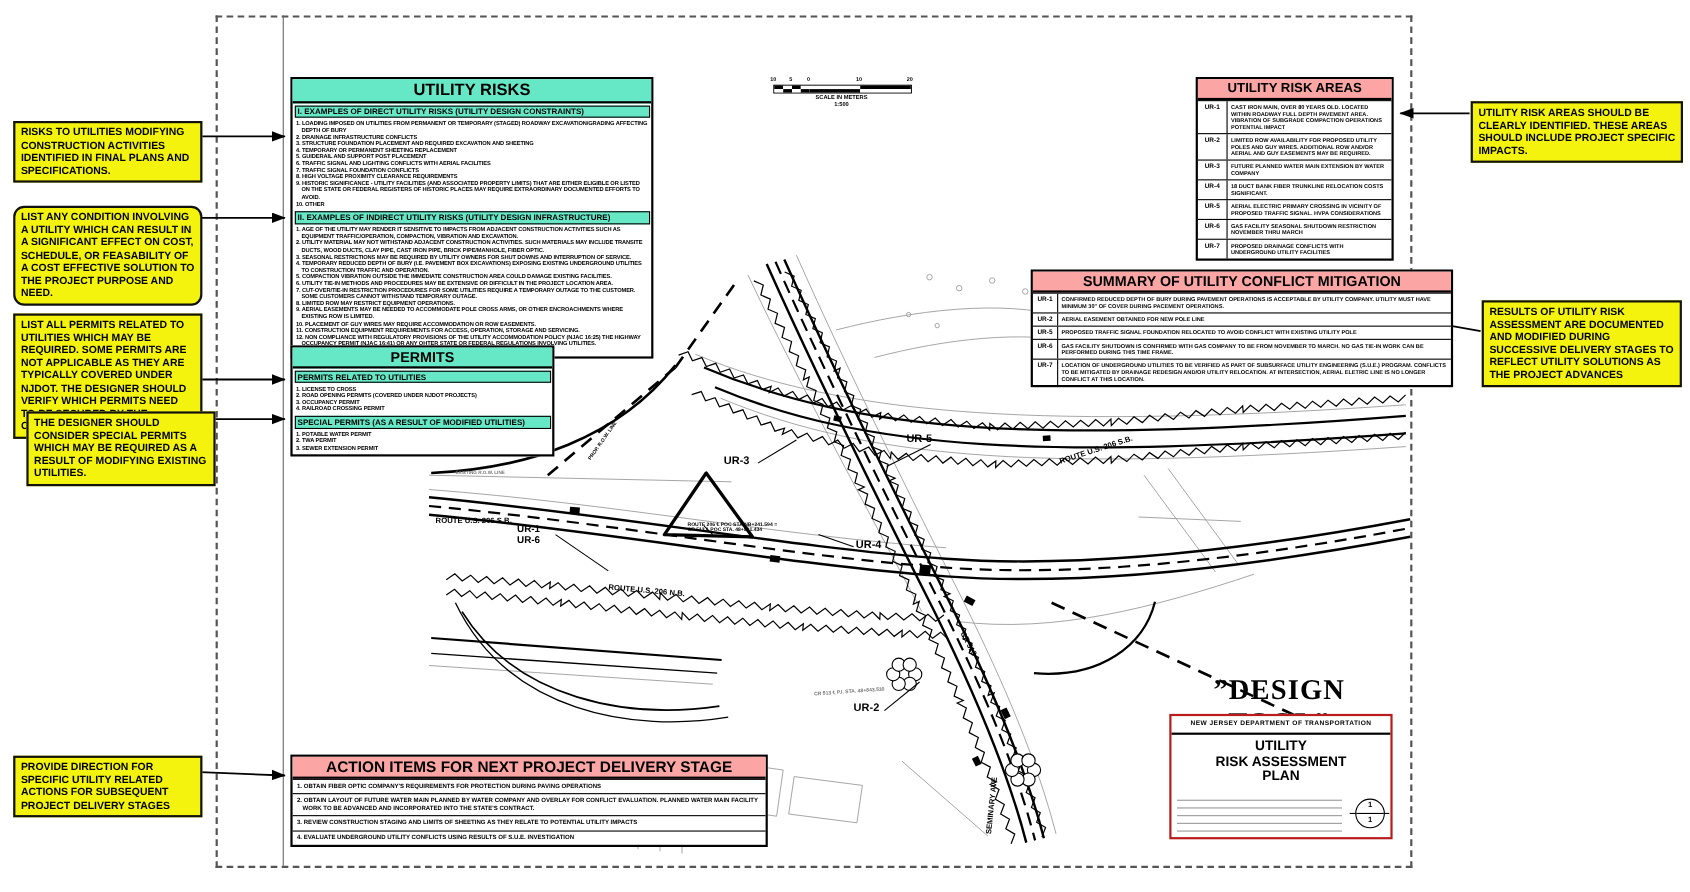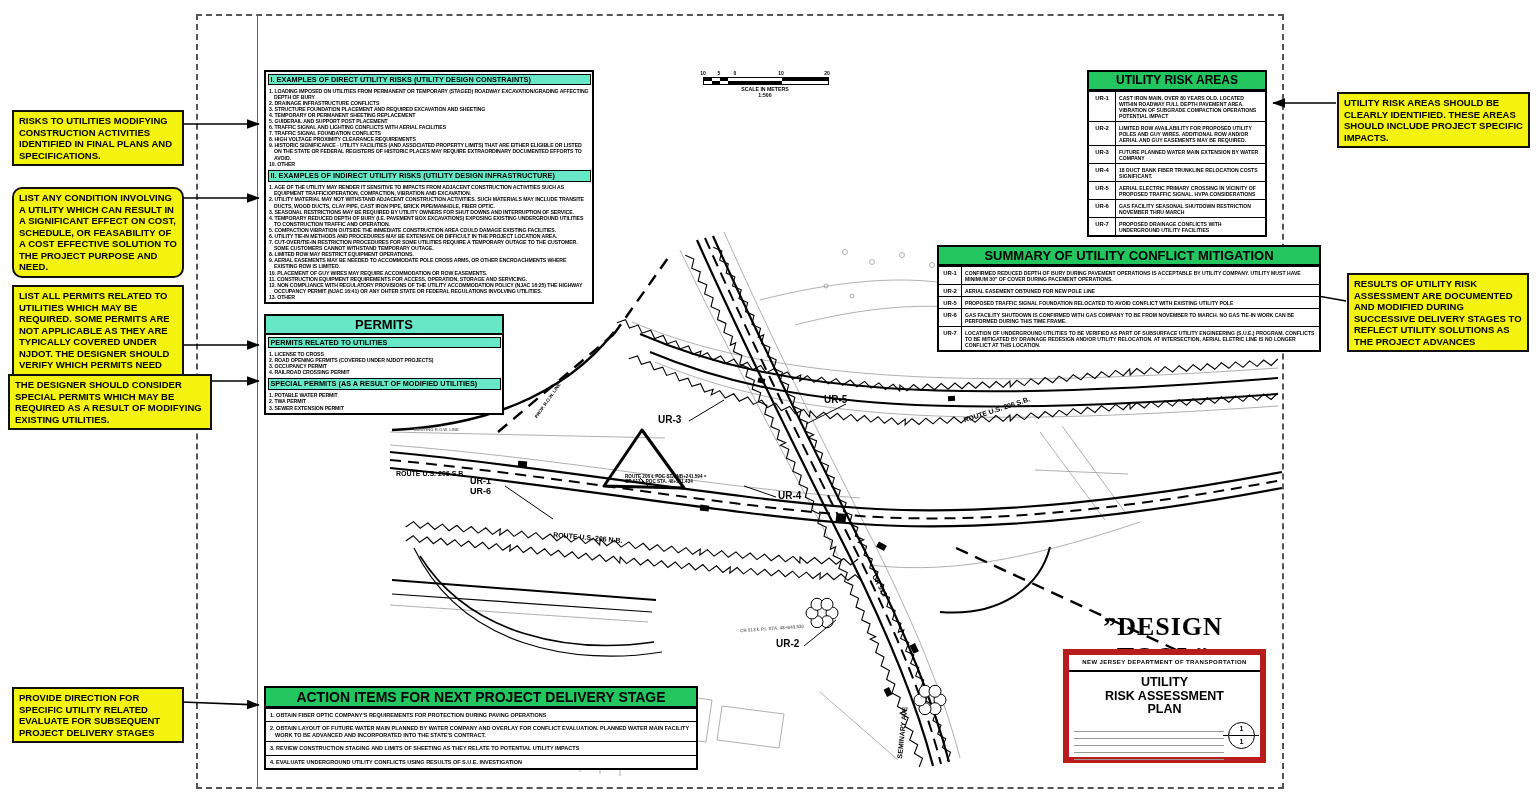--- a/index.html
+++ b/index.html
@@ -15,21 +15,21 @@
 
   
   .callout{position:absolute;background:#f3f30d;border:2px solid #111;padding:3px 5px;
            font-weight:bold;font-size:9.5px;line-height:11.5px;z-index:5;box-sizing:border-box;}
 
   
   .panel{position:absolute;background:#fff;border:2px solid #000;z-index:2;box-sizing:border-box;}
   .p-title{background:#66e8c6;border-bottom:2px solid #000;font-weight:bold;text-align:center;}
   .p-title.big{font-size:15px;line-height:20px;height:20px;}
   .p-title.med{font-size:13px;line-height:17px;height:17px;}
-  .p-title.green{background:#22c55e;}
+  .p-title.green{background:#fca5a5;}
   .subhead{background:#66e8c6;border:1.4px solid #000;margin:1.5px;font-weight:bold;
            font-size:7.3px;line-height:9.5px;padding:0 2px;}
   .list{padding:1px 3px 2px 3px;}
   .li{font-size:5.2px;line-height:6.1px;font-weight:bold;padding-left:5px;text-indent:-5px;letter-spacing:-0.1px;}
 
   
   .trow{display:flex;border-top:1.3px solid #000;}
   .tcode{border-right:1.3px solid #000;font-weight:bold;font-size:5.9px;text-align:center;padding-top:3px;flex:none;}
   .ttext{flex:1;font-size:5.1px;line-height:6px;font-weight:bold;padding:2.5px 3px;}
   .w26{width:26px;} .w22{width:22px;}
@@ -42,21 +42,21 @@
   .sb-num{position:absolute;top:0;font-size:5px;font-weight:bold;transform:translateX(-50%);}
   .sb-bar{position:absolute;top:7px;left:0;width:124px;border:1px solid #000;}
   .sb-row{display:flex;height:3px;}
   .sb-row span{display:block;height:3px;}
   .b{background:#000;} .w{background:#fff;}
   .sb-lab{position:absolute;top:16px;width:124px;text-align:center;font-size:5.2px;font-weight:bold;line-height:6px;}
 
   
   .design-tool{position:absolute;left:1056px;top:612px;width:214px;text-align:center;z-index:2;
                font-family:"Liberation Serif",serif;font-weight:600;font-size:26px;letter-spacing:1px;word-spacing:8px;}
-  .tblock{position:absolute;left:1063px;top:649px;width:203px;height:114px;border:6px solid #b91c1c;
+  .tblock{position:absolute;left:1063px;top:649px;width:203px;height:114px;border:2px solid #b91c1c;
           background:#fff;z-index:2;box-sizing:border-box;}
   .tb-agency{height:15px;line-height:15px;border-bottom:2px solid #000;text-align:center;
              font-size:6px;font-weight:bold;letter-spacing:0.4px;}
   .tb-plan{padding-top:4px;text-align:center;font-weight:bold;font-size:12.5px;line-height:13.5px;}
   .tb-line{position:absolute;left:5px;width:150px;border-top:1px solid #999;}
   .tb-cline{position:absolute;right:1px;bottom:21px;width:36px;border-top:1.5px solid #000;}
   .tb-circle{position:absolute;right:5px;bottom:8px;width:27px;height:27px;border:1.5px solid #000;
              border-radius:50%;background:#fff;box-sizing:border-box;}
   .tb-ctop,.tb-cbot{height:12px;text-align:center;font-size:7px;font-weight:bold;line-height:12px;}
   .tb-ctop{border-bottom:1.5px solid #000;}
@@ -185,27 +185,28 @@
     <path marker-end="url(#arr)" d="M182 381 L259 381"></path>
     <path marker-end="url(#arr)" d="M182 702 L259 705"></path>
     <path marker-end="url(#arr)" d="M1336 103 L1273 103"></path>
     <path marker-end="url(#arr)" d="M1346 301 L1273 288"></path>
   </g>
 </svg>
 
 <div class="callout" style="left:12px;top:110px;width:172px;">RISKS TO UTILITIES MODIFYING CONSTRUCTION ACTIVITIES IDENTIFIED IN FINAL PLANS AND SPECIFICATIONS.</div>
 <div class="callout" style="left:12px;top:187px;width:172px;border-radius:10px;">LIST ANY CONDITION INVOLVING A UTILITY WHICH CAN RESULT IN A SIGNIFICANT EFFECT ON COST, SCHEDULE, OR FEASABILITY OF A COST EFFECTIVE SOLUTION TO THE PROJECT PURPOSE AND NEED.</div>
 <div class="callout" style="left:12px;top:285px;width:172px;">LIST ALL PERMITS RELATED TO UTILITIES WHICH MAY BE REQUIRED. SOME PERMITS ARE NOT APPLICABLE AS THEY ARE TYPICALLY COVERED UNDER NJDOT. THE DESIGNER SHOULD VERIFY WHICH PERMITS NEED TO BE SECURED BY THE CONTRACTOR.</div>
-<div class="callout" style="left:8px;top:374px;width:204px;">THE DESIGNER SHOULD CONSIDER SPECIAL PERMITS WHICH MAY BE REQUIRED AS A RESULT OF MODIFYING EXISTING UTILITIES.</div>
-<div class="callout" style="left:12px;top:687px;width:172px;">PROVIDE DIRECTION FOR SPECIFIC UTILITY RELATED EVALUATE FOR SUBSEQUENT PROJECT DELIVERY STAGES</div>
+<div class="callout" style="left:24px;top:374px;width:172px;">THE DESIGNER SHOULD CONSIDER SPECIAL PERMITS WHICH MAY BE REQUIRED AS A RESULT OF MODIFYING EXISTING UTILITIES.</div>
+<div class="callout" style="left:12px;top:687px;width:172px;">PROVIDE DIRECTION FOR SPECIFIC UTILITY RELATED ACTIONS FOR SUBSEQUENT PROJECT DELIVERY STAGES</div>
 
 <div class="callout" style="left:1337px;top:92px;width:193px;">UTILITY RISK AREAS SHOULD BE CLEARLY IDENTIFIED. THESE AREAS SHOULD INCLUDE PROJECT SPECIFIC IMPACTS.</div>
 <div class="callout" style="left:1347px;top:273px;width:182px;">RESULTS OF UTILITY RISK ASSESSMENT ARE DOCUMENTED AND MODIFIED DURING SUCCESSIVE DELIVERY STAGES TO REFLECT UTILITY SOLUTIONS AS THE PROJECT ADVANCES</div>
 
 <div class="panel" style="left:264px;top:70px;width:330px;">
+  <div class="p-title big">UTILITY RISKS</div>
   <div class="subhead">I. EXAMPLES OF DIRECT UTILITY RISKS (UTILITY DESIGN CONSTRAINTS)</div>
   <div class="list">
 
   <div class="li">1. LOADING IMPOSED ON UTILITIES FROM PERMANENT OR TEMPORARY (STAGED) ROADWAY EXCAVATION/GRADING AFFECTING DEPTH OF BURY</div>
       <div class="li">2. DRAINAGE INFRASTRUCTURE CONFLICTS</div>
       <div class="li">3. STRUCTURE FOUNDATION PLACEMENT AND REQUIRED EXCAVATION AND SHEETING</div>
       <div class="li">4. TEMPORARY OR PERMANENT SHEETING REPLACEMENT</div>
       <div class="li">5. GUIDERAIL AND SUPPORT POST PLACEMENT</div>
       <div class="li">6. TRAFFIC SIGNAL AND LIGHTING CONFLICTS WITH AERIAL FACILITIES</div>
       <div class="li">7. TRAFFIC SIGNAL FOUNDATION CONFLICTS</div>

